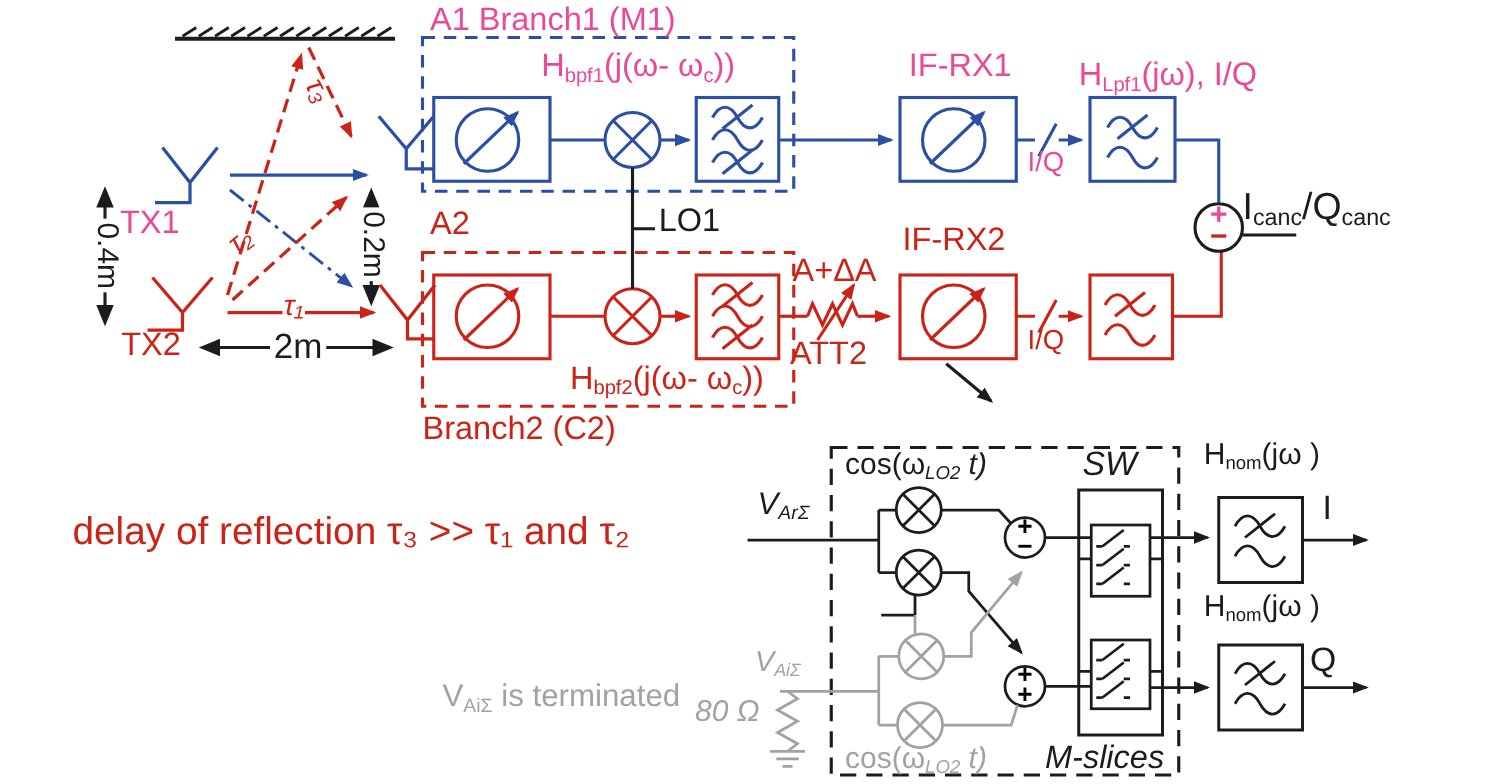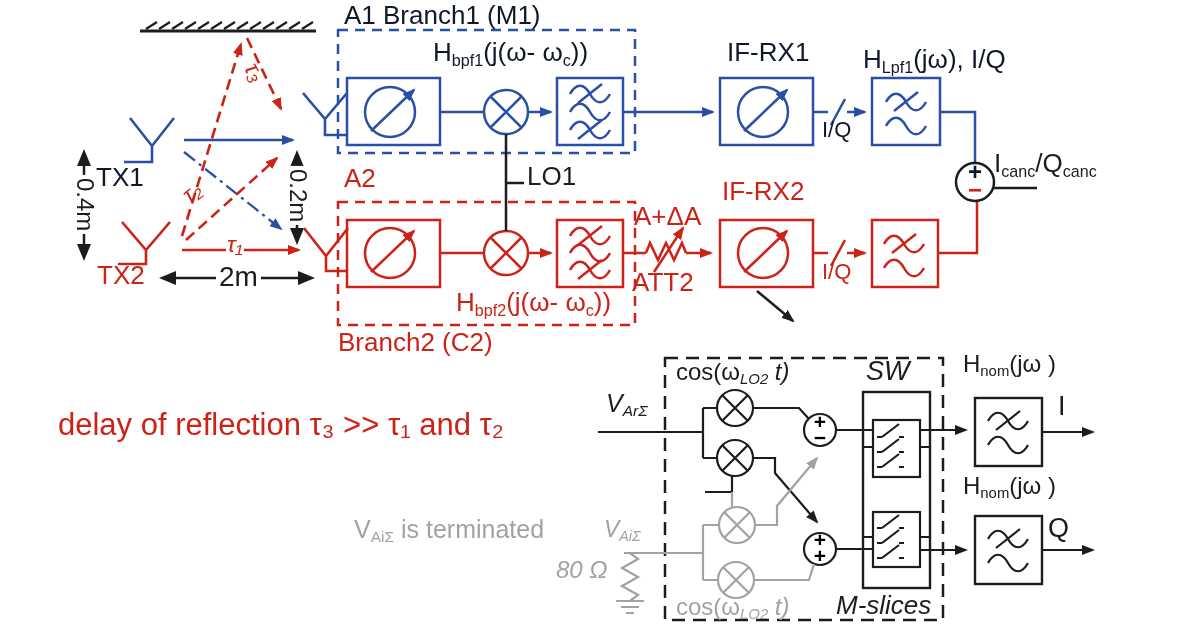--- a/index.html
+++ b/index.html
@@ -1,21 +1,21 @@
 <!DOCTYPE html>
 <html><head>
 <meta charset="utf-8">
 <style>
   html,body{margin:0;padding:0;background:#fff;}
   #stage{position:relative;width:1200px;height:627px;background:#fff;overflow:hidden;
          font-family:"Liberation Sans",sans-serif;}
   #wires{position:absolute;left:0;top:0;}
   .lbl{position:absolute;white-space:nowrap;font-size:26px;line-height:1.05;color:#1c1c1c;}
   .lbl sub{font-size:62%;vertical-align:-0.28em;line-height:0;}
-  .c-blue{color:#0f172a;}
+  .c-blue{color:#ec4899;}
   .c-red{color:#cb2318;}
   .c-gray{color:#a2a2a2;}
   .it{font-style:italic;}
   .bg{background:#fff;padding:0 3px;}
   .rot{transform-origin:center;}
   .sign{position:absolute;width:24px;text-align:center;font-weight:700;line-height:1.0;}
 </style>
 </head>
 <body>
 
@@ -184,39 +184,39 @@
 <div class="lbl c-red it bg" style="left:226px;top:232px;font-size:23px;padding:0 1px">τ₁</div>
 <div class="lbl c-red it rot" style="left:183px;top:180px;font-size:23px;transform:rotate(-38deg)">τ₂</div>
 <div class="lbl c-red it rot" style="left:246px;top:60px;font-size:23px;transform:rotate(62deg)">τ₃</div>
 
 <div class="lbl c-blue" style="left:344px;top:2px">A1 Branch1 (M1)</div>
 <div class="lbl c-blue" style="left:433px;top:39px"><span>H</span><sub>bpf1</sub><span>(j(ω- ω</span><sub>c</sub><span>))</span></div>
 <div class="lbl c-blue" style="left:727px;top:39px">IF-RX1</div>
 <div class="lbl c-blue" style="left:822px;top:118px;font-size:22px">I/Q</div>
 <div class="lbl c-blue" style="left:863px;top:46px"><span>H</span><sub>Lpf1</sub><span>(jω), I/Q</span></div>
 
-<div class="lbl" style="left:994px;top:150px;font-size:26px"><span>I</span><sub>canc</sub><span>/Q</span><sub>canc</sub></div>
+<div class="lbl" style="left:994px;top:150px;font-size:30px"><span>I</span><sub>canc</sub><span>/Q</span><sub>canc</sub></div>
 <div class="sign c-blue" style="left:963px;top:160px;font-size:24px">+</div>
 <div class="sign c-red" style="left:963px;top:178px;font-size:24px">−</div>
 
 <div class="lbl c-red" style="left:344px;top:165px">A2</div>
 <div class="lbl" style="left:527px;top:163px">LO1</div>
 <div class="lbl c-red" style="left:456px;top:289px"><span>H</span><sub>bpf2</sub><span>(j(ω- ω</span><sub>c</sub><span>))</span></div>
 <div class="lbl c-red" style="left:338px;top:329px">Branch2 (C2)</div>
 <div class="lbl c-red" style="left:634px;top:203px">A+ΔA</div>
 <div class="lbl c-red" style="left:632px;top:269px">ATT2</div>
 <div class="lbl c-red" style="left:722px;top:178px">IF-RX2</div>
 <div class="lbl c-red" style="left:822px;top:260px;font-size:22px">I/Q</div>
 
 <div class="lbl c-red" style="left:58px;top:409px;font-size:31px">delay of reflection τ₃ &gt;&gt;  τ₁ and τ₂</div>
 
 <div class="lbl" style="left:676px;top:359px;font-size:24px"><span>cos(ω</span><sub class="it">LO2</sub><span class="it"> t)</span></div>
 <div class="lbl it" style="left:606px;top:390px;font-size:25px"><span>V</span><sub>ArΣ</sub></div>
 <div class="lbl it" style="left:866px;top:357px;font-size:27px">SW</div>
-<div class="lbl c-gray" style="left:354px;top:516px;font-size:25px"><span>V</span><sub>AiΣ</sub><span> is terminated</span></div>
+<div class="lbl c-gray" style="left:354px;top:544px;font-size:25px"><span>V</span><sub>AiΣ</sub><span> is terminated</span></div>
 <div class="lbl c-gray it" style="left:604px;top:517px;font-size:23px"><span>V</span><sub>AiΣ</sub></div>
 <div class="lbl c-gray it" style="left:556px;top:557px;font-size:24px">80 Ω</div>
 <div class="lbl c-gray" style="left:676px;top:594px;font-size:24px"><span>cos(ω</span><sub class="it">LO2</sub><span class="it"> t)</span></div>
 <div class="lbl it" style="left:836px;top:592px;font-size:26px">M-slices</div>
 <div class="lbl" style="left:963px;top:351px;font-size:24px"><span>H</span><sub>nom</sub><span>(jω )</span></div>
 <div class="lbl" style="left:963px;top:473px;font-size:24px"><span>H</span><sub>nom</sub><span>(jω )</span></div>
 <div class="lbl" style="left:1058px;top:392px;font-size:27px">I</div>
 <div class="lbl" style="left:1048px;top:514px;font-size:27px">Q</div>
 
 <div class="sign" style="left:808px;top:411px;font-size:21px">+</div>

